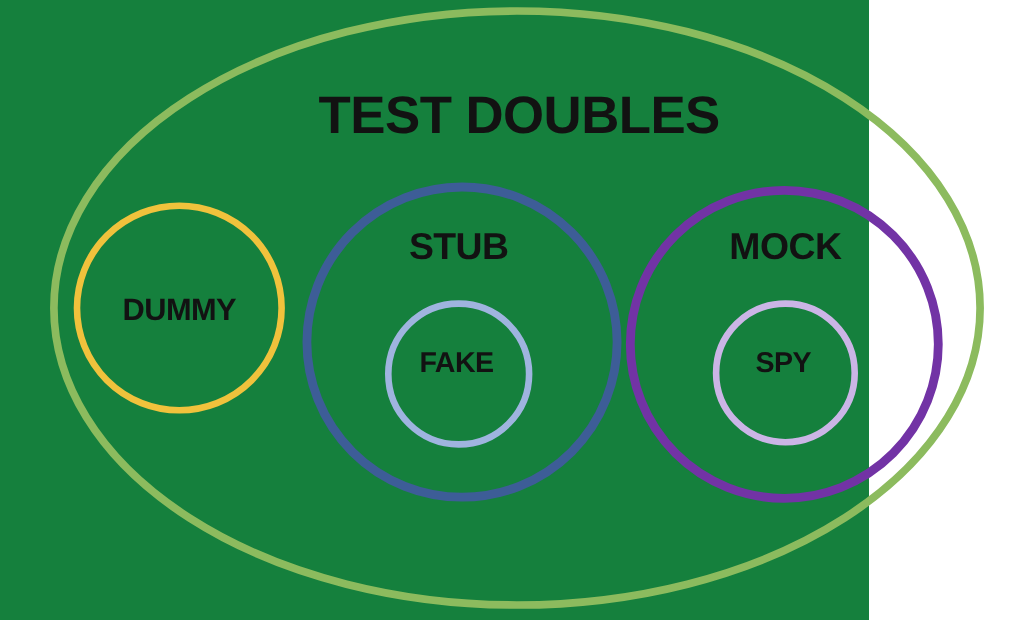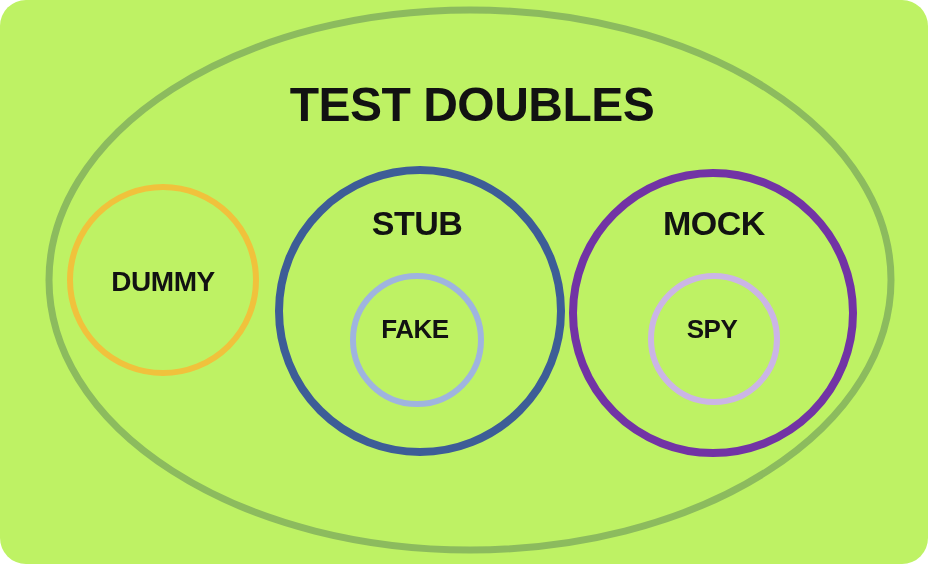--- a/index.html
+++ b/index.html
@@ -5,24 +5,23 @@
   html, body {
     margin: 0;
     padding: 0;
     width: 928px;
     height: 564px;
     overflow: hidden;
     background: #ffffff;
   }
   .stage {
     position: relative;
-    width: 928px;
+    width: 790px;
     height: 564px;
-    background: #bef264;
-    border-radius: 26px;
+    background: #15803d;
   }
   svg {
     display: block;
   }
   .circle-shape {
     fill: none;
     stroke-linecap: round;
   }
   .diagram-label {
     font-family: "Liberation Sans", sans-serif;

